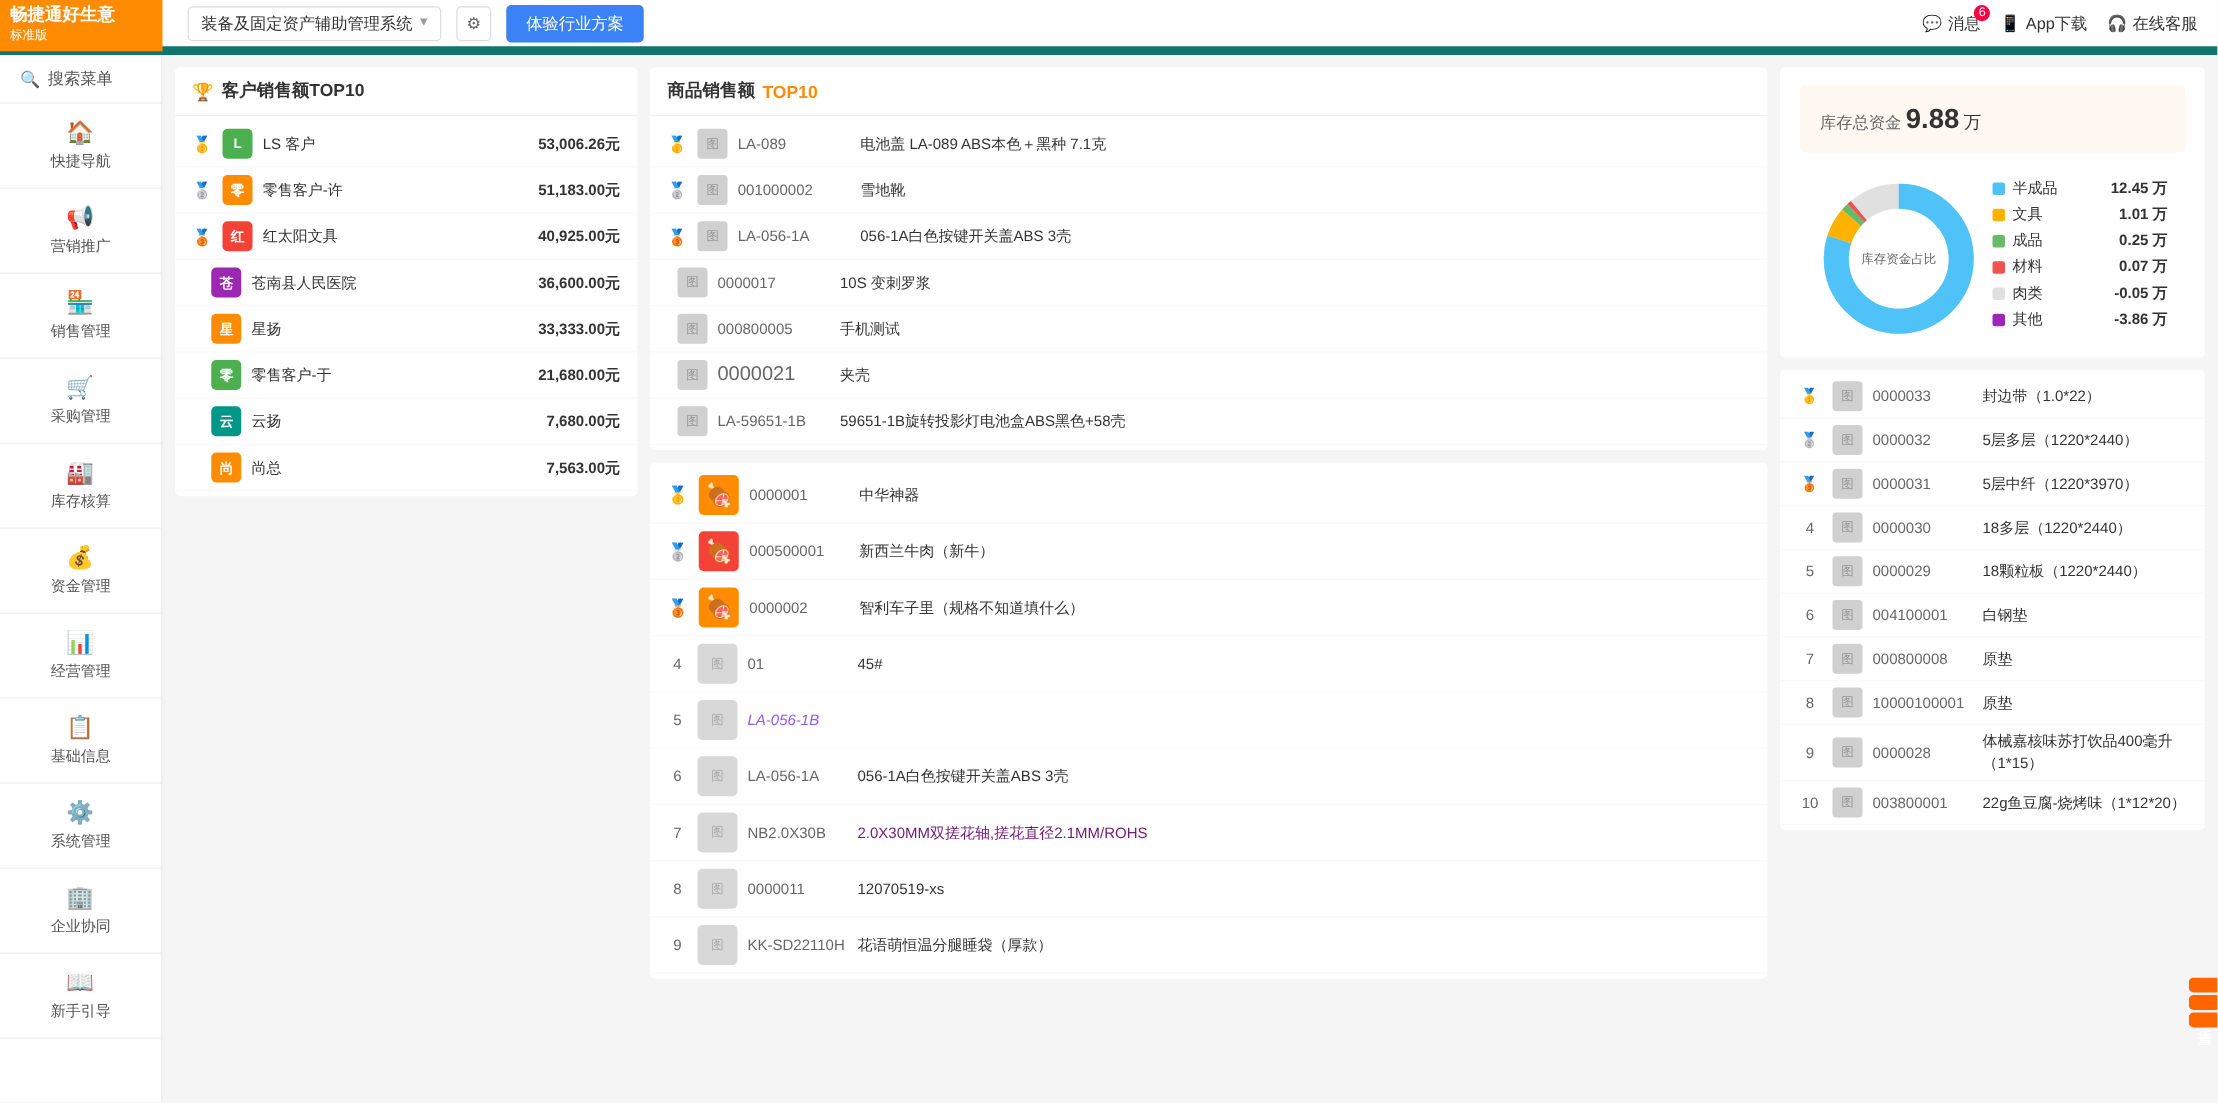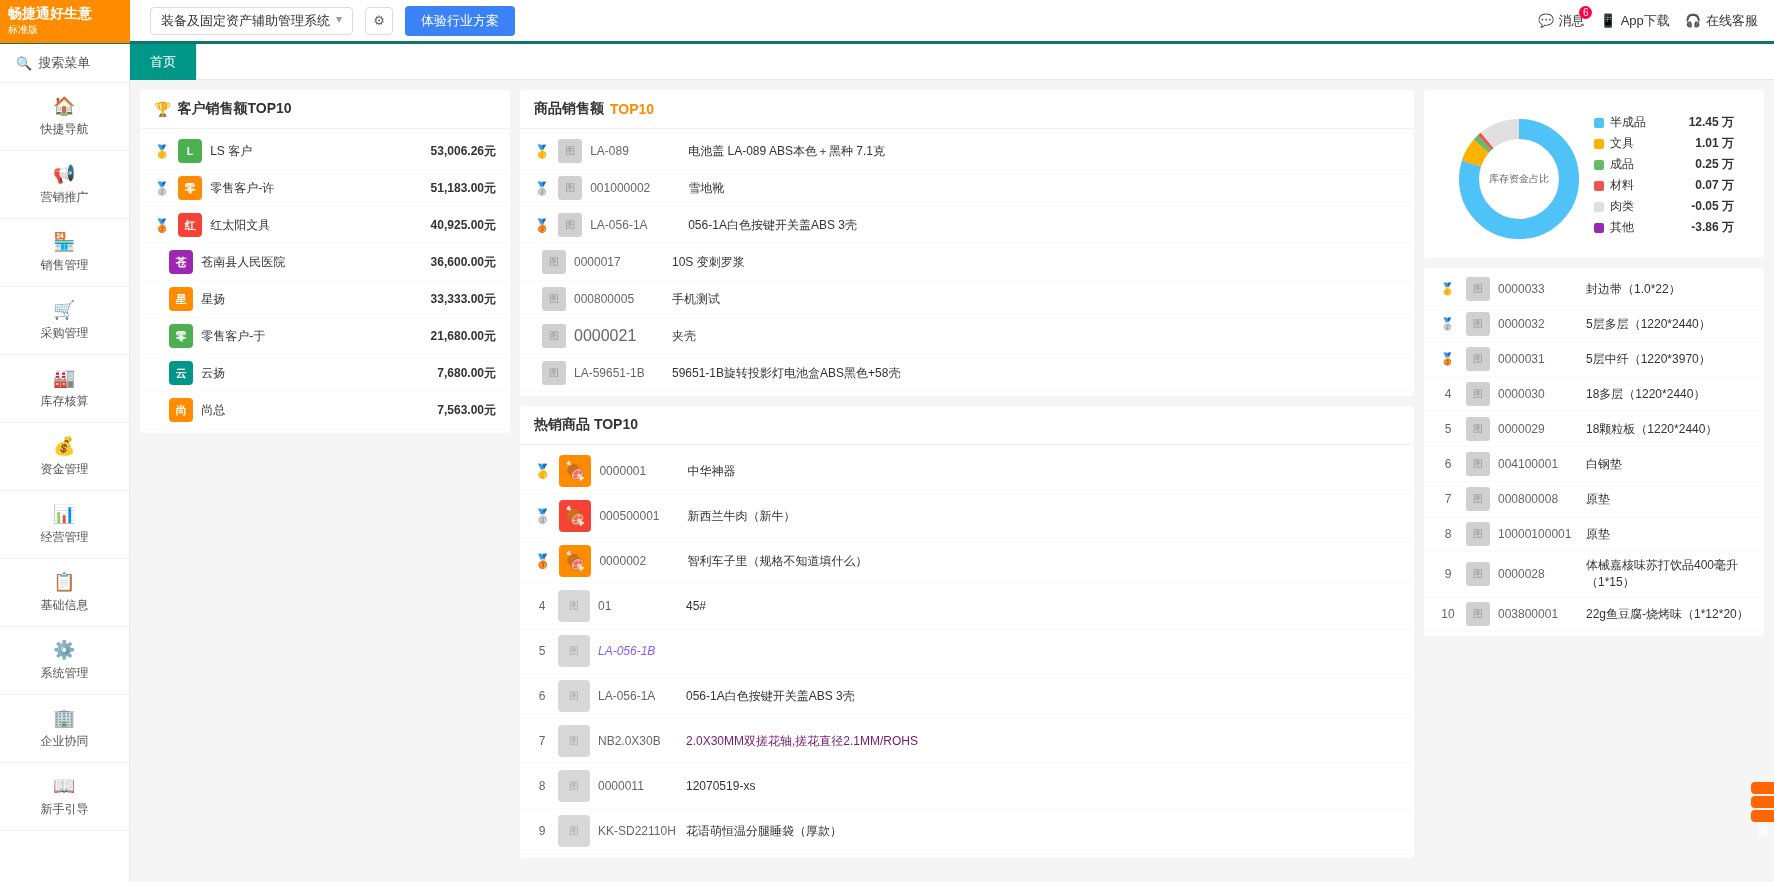--- a/index.html
+++ b/index.html
@@ -2,21 +2,21 @@
 <html><head>
   <meta charset="utf-8">
   <style>
     * { margin: 0; padding: 0; box-sizing: border-box; }
     body { font-family: 'Microsoft YaHei', Arial, sans-serif; font-size: 13px; background: #f5f5f5; width: 1774px; height: 882px; overflow: hidden; display: flex; flex-direction: column; }
 
     
     .top-header {
       height: 44px;
       background: #fff;
-      border-bottom: 3px solid #0f766e;
+      border-bottom: 7px solid #0f766e;
       display: flex;
       align-items: center;
       padding: 0 16px;
       gap: 12px;
       flex-shrink: 0;
     }
     .logo-area {
       width: 130px;
       display: flex;
       flex-direction: column;
@@ -390,25 +390,20 @@
       <span>企业协同</span>
     </div>
     <div class="sidebar-item">
       <span class="si-icon">📖</span>
       <span>新手引导</span>
     </div>
   </div>
 
   <div class="content-area">
 
-    <div class="tab-bar">
-      <div class="tab-item active">
-        <span>首页</span>
-      </div>
-    </div>
 
     <div class="dashboard">
 
       <div class="col-left">
         <div class="card">
           <div class="card-header">
             <span>🏆</span>
             <span>客户销售额TOP10</span>
           </div>
           <div class="rank-list" id="customer-rank-list">
@@ -511,23 +506,20 @@
               <div class="rank-item">
                 <span></span>
                 <div class="product-thumb-placeholder" style="width: 24px; height: 24px; background: rgb(208, 208, 208); border-radius: 3px; flex-shrink: 0; font-size: 10px; display: flex; align-items: center; justify-content: center; color: rgb(153, 153, 153);">图</div>
                 <div class="product-code" style="color: rgb(102, 102, 102); font-size: 12px; width: 90px; flex-shrink: 0;">LA-59651-1B</div>
                 <div class="product-name">59651-1B旋转投影灯电池盒ABS黑色+58壳</div>
               </div>
             </div>
         </div>
 
         <div class="card">
-          <div class="card-header">
-            <span>热销商品 TOP10</span>
-          </div>
           <div class="product-list" id="hot-products-list">
               <div class="product-item">
                 <span style="font-size: 14px; flex-shrink: 0;">🥇</span>
                 <div style="width: 32px; height: 32px; border-radius: 4px; flex-shrink: 0; display: flex; align-items: center; justify-content: center; font-size: 18px; background: rgb(255, 140, 0);">🍖</div>
                 <div style="color: rgb(102, 102, 102); font-size: 12px; width: 80px; flex-shrink: 0;">0000001</div>
                 <div style="flex: 1 1 0%; color: rgb(51, 51, 51); font-size: 12px;">中华神器</div>
               </div>
               <div class="product-item">
                 <span style="font-size: 14px; flex-shrink: 0;">🥈</span>
                 <div style="width: 32px; height: 32px; border-radius: 4px; flex-shrink: 0; display: flex; align-items: center; justify-content: center; font-size: 18px; background: rgb(244, 67, 54);">🍖</div>
@@ -576,20 +568,25 @@
                 <div style="flex: 1 1 0%; color: rgb(51, 51, 51); font-size: 12px;">花语萌恒温分腿睡袋（厚款）</div>
               </div>
             </div>
         </div>
       </div>
 
       <div class="col-right">
 
         <div class="card">
           <div style="padding:14px 16px 4px;">
+            <div class="inventory-total">
+              <span class="inv-label">库存总资金</span>
+              <span class="inv-amount">9.88</span>
+              <span class="inv-unit">万</span>
+            </div>
             <div class="chart-legend-area">
               <div class="donut-chart-container">
                 <svg class="donut" width="130" height="130" viewBox="0 0 130 130">
 
                   <circle cx="65" cy="65" r="50" fill="none" stroke="#e0e0e0" stroke-width="20"></circle>
 
                   <circle cx="65" cy="65" r="50" fill="none" stroke="#4fc3f7" stroke-width="20" stroke-dasharray="251 63" stroke-dashoffset="0"></circle>
 
                   <circle cx="65" cy="65" r="50" fill="none" stroke="#ffb300" stroke-width="20" stroke-dasharray="20 294" stroke-dashoffset="-251"></circle>
 

